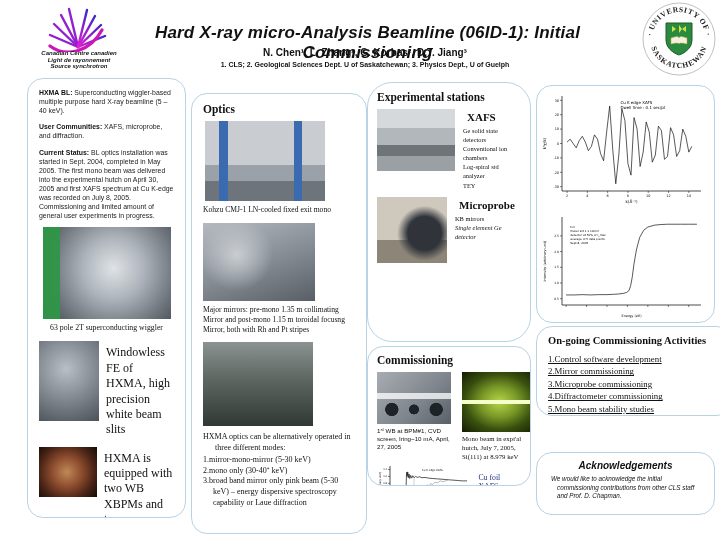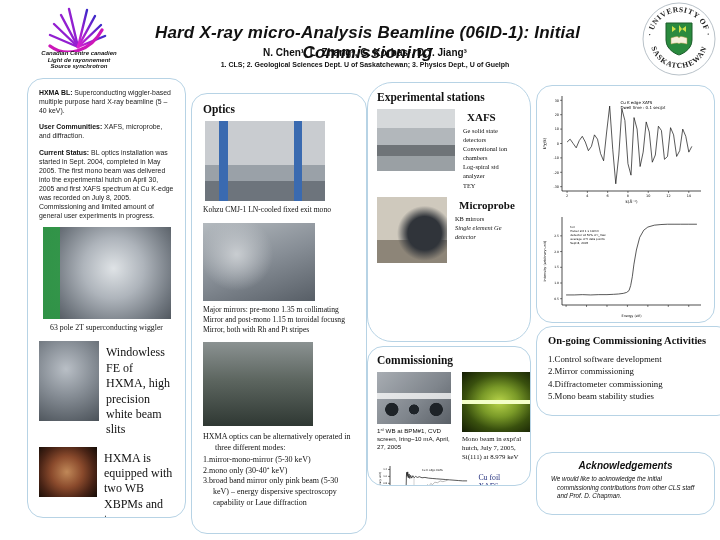--- a/index.html
+++ b/index.html
@@ -97,21 +97,21 @@
   #chartC{width:100px;height:58px;}
   .cm-chartcap{font-family:"Liberation Serif",serif;font-size:7.8px;color:#25317e;padding-top:10px;}
   .cm-chartcap .l2{margin-top:17px;}
 
   
   #chartA{width:167px;height:112px;margin:2px auto 8px;}
   #chartB{width:167px;height:106px;margin:0 auto;}
 
   
   .og-h{font-family:"Liberation Serif",serif;font-weight:bold;font-size:10.5px;margin:1px 0 7px;}
-  .og-items{font-family:"Liberation Serif",serif;font-size:8.8px;line-height:1.42;}
+  .og-items{font-family:"Liberation Serif",serif;font-size:8.8px;line-height:1.42;text-decoration:underline;}
 
   
   .ack-h{font-size:10px;font-weight:bold;font-style:italic;text-align:center;margin:1px 0 4px;}
   .ack-b{font-size:6.3px;font-style:italic;line-height:1.35;padding-left:10px;text-indent:-6px;}
 </style>
 </head>
 <body>
 
 <div class="poster">
 
@@ -346,20 +346,21 @@
           <text x="28.34" y="27.86" font-size="2.8" font-family="DejaVu Sans, sans-serif">average of 5 data points</text>
           <text x="28.34" y="31.959999999999997" font-size="2.8" font-family="DejaVu Sans, sans-serif">Sept 8, 2005</text>
         </svg></div>
   </div>
 
   <div class="card" id="card-ongoing">
     <div class="og-h">On-going Commissioning Activities</div>
     <div class="og-items">
       <div>1.Control software development</div>
       <div>2.Mirror commissioning</div>
+      <div>3.Microprobe commissioning</div>
       <div>4.Diffractometer commissioning</div>
       <div>5.Mono beam stability studies</div>
     </div>
   </div>
 
   <div class="card" id="card-ack">
     <div class="ack-h">Acknowledgements</div>
     <div class="ack-b">We would like to acknowledge the initial commissioning contributions from other CLS staff and Prof. D. Chapman.</div>
   </div>
 

